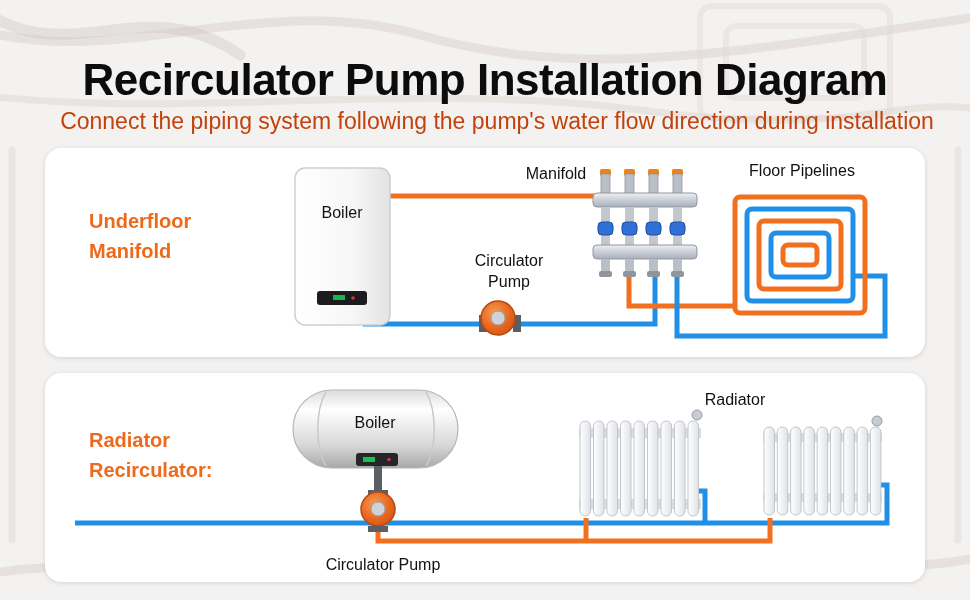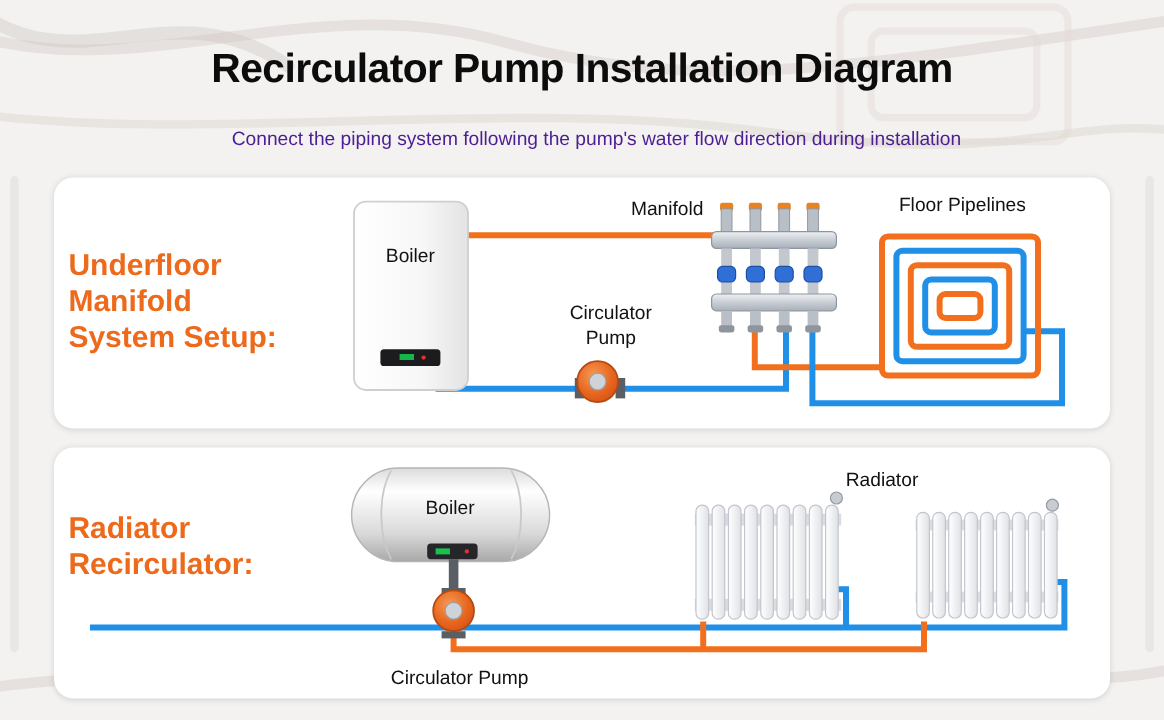--- a/index.html
+++ b/index.html
@@ -9,37 +9,37 @@
   }
   html,body{margin:0;padding:0;}
   body{
     width:970px;height:600px;position:relative;overflow:hidden;
     background:#f3f2f0;
     font-family:"Liberation Sans", sans-serif;
   }
   .bg-pattern{position:absolute;top:0;left:0;z-index:0;}
   .header{position:absolute;top:0;left:0;width:970px;z-index:2;text-align:center;}
   .title{
-    position:absolute;top:38px;left:0;right:0;
-    font-size:34px;font-weight:bold;color:#0c0c0c;letter-spacing:-0.5px;
+    position:absolute;top:55px;left:0;right:0;
+    font-size:44px;font-weight:bold;color:#0c0c0c;letter-spacing:-0.5px;
   }
   .subtitle{
     position:absolute;top:108px;left:0;right:0;
-    font-size:16px;color:#4c1d95;margin-left:24px;
+    font-size:23px;color:#c2410c;margin-left:24px;
   }
   .panel{
     position:absolute;left:45px;width:880px;height:209px;
     background:#ffffff;border-radius:16px;z-index:1;
     box-shadow:0 1px 5px rgba(0,0,0,0.13);
   }
   #panel-underfloor{top:148px;}
   #panel-radiator{top:373px;}
   .panel-heading{
-    position:absolute;left:12px;
-    font-size:25px;line-height:30px;font-weight:bold;
+    position:absolute;left:44px;
+    font-size:20px;line-height:30px;font-weight:bold;
     color:var(--heading-orange);z-index:3;
   }
   #panel-underfloor .panel-heading{top:58px;}
   #panel-radiator .panel-heading{top:52px;}
   .panel-heading span{display:block;}
   .diagram{position:absolute;top:0;left:0;}
   .po{stroke:var(--pipe-orange);stroke-width:5;fill:none;}
   .pb{stroke:var(--pipe-blue);stroke-width:5;fill:none;}
   .lbl{font-family:"Liberation Sans", sans-serif;font-size:16px;fill:#111;}
 </style>
@@ -61,21 +61,20 @@
 
 <div class="header">
   <div class="title">Recirculator Pump Installation Diagram</div>
   <div class="subtitle">Connect the piping system following the pump's water flow direction during installation</div>
 </div>
 
 <div class="panel" id="panel-underfloor">
   <div class="panel-heading">
     <span>Underfloor</span>
     <span>Manifold</span>
-    <span>System Setup:</span>
   </div>
   <svg class="diagram" width="880" height="209" viewBox="0 0 880 209">
     <defs>
       <linearGradient id="gBoiler" x1="0" y1="0" x2="1" y2="0">
         <stop offset="0" stop-color="#ffffff"></stop>
           <stop offset="0.6" stop-color="#f7f7f7"></stop>
           <stop offset="1" stop-color="#e3e3e3"></stop>
       </linearGradient>
       <linearGradient id="gSilver" x1="0" y1="0" x2="0" y2="1">
         <stop offset="0" stop-color="#eef0f3"></stop>

